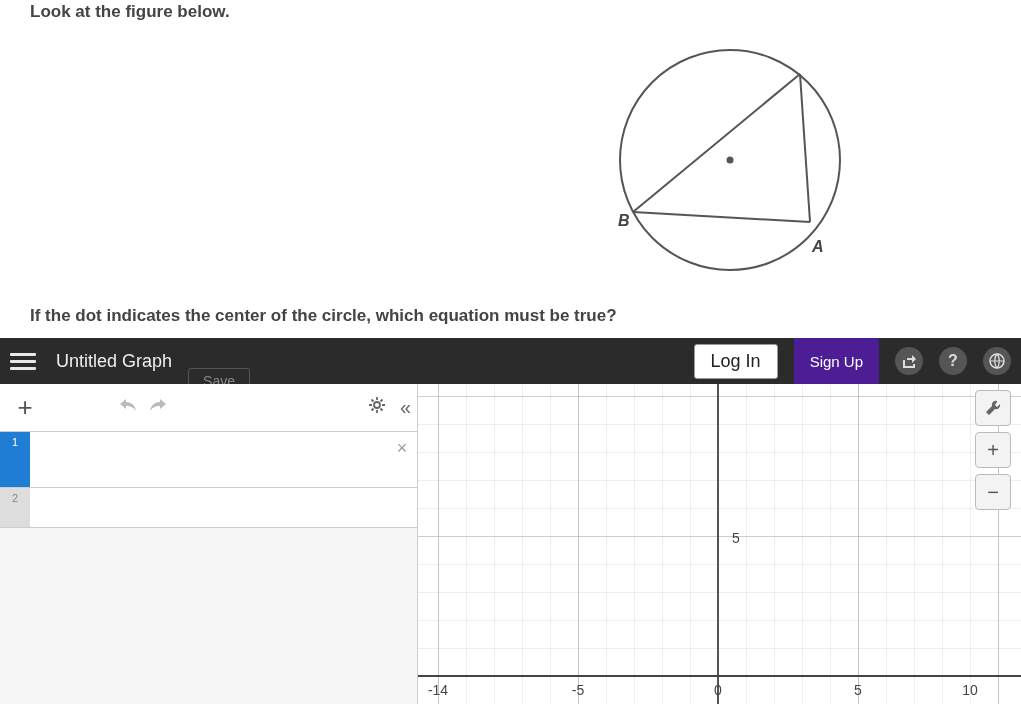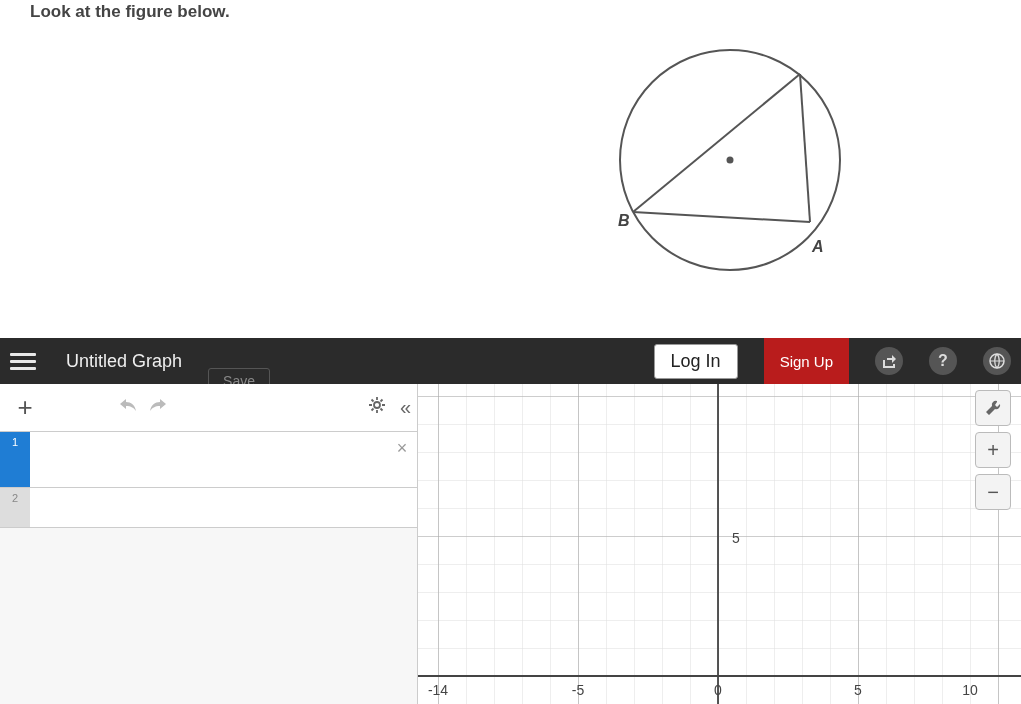--- a/index.html
+++ b/index.html
@@ -39,21 +39,21 @@
       font-weight: bold;
       color: #444;
     }
     
     .topbar {
       height: 46px;
       background: #2b2b2b;
       display: flex;
       align-items: center;
       padding: 0 10px;
-      gap: 26px;
+      gap: 16px;
       color: #e8e8e8;
     }
     .hamburger {
       width: 26px; height: 26px;
       display: flex; flex-direction: column;
       justify-content: center; gap: 4px; cursor: pointer;
     }
     .hamburger span {
       height: 3px; background: #e8e8e8; border-radius: 1px;
     }
@@ -79,21 +79,21 @@
       background: #fff;
       color: #222;
       font-size: 18px;
       font-weight: 500;
       cursor: pointer;
     }
     .signup-btn {
       border: none;
       border-radius: 3px;
       padding: 18px 16px;
-      background: #b91c1c;
+      background: #4c1d95;
       color: #fff;
       font-size: 15px;
       font-weight: 500;
       cursor: pointer;
     }
     .topbar-icon {
       width: 28px; height: 28px; border-radius: 50%;
       background: #555;
       display: flex; align-items: center; justify-content: center;
       color: #ddd; font-weight: bold; font-size: 16px;
@@ -211,20 +211,21 @@
       <line x1="63" y1="182" x2="240" y2="192" stroke="#555" stroke-width="2"></line>
       <line x1="240" y1="192" x2="230" y2="44" stroke="#555" stroke-width="2"></line>
 
       <line x1="63" y1="182" x2="255" y2="78" stroke="#555" stroke-width="0"></line>
 
       <text x="48" y="196" font-size="16" font-weight="bold" fill="#444" font-style="italic">B</text>
       <text x="242" y="222" font-size="16" font-weight="bold" fill="#444" font-style="italic">A</text>
     </svg>
   </div>
 
+  <div class="instruction2">If the dot indicates the center of the circle, which equation must be true?</div>
 </div>
 
 <div class="topbar">
   <div class="hamburger">
     <span></span>
       <span></span>
       <span></span>
   </div>
   <div class="title">Untitled Graph</div>
   <button class="save-btn">Save</button>

